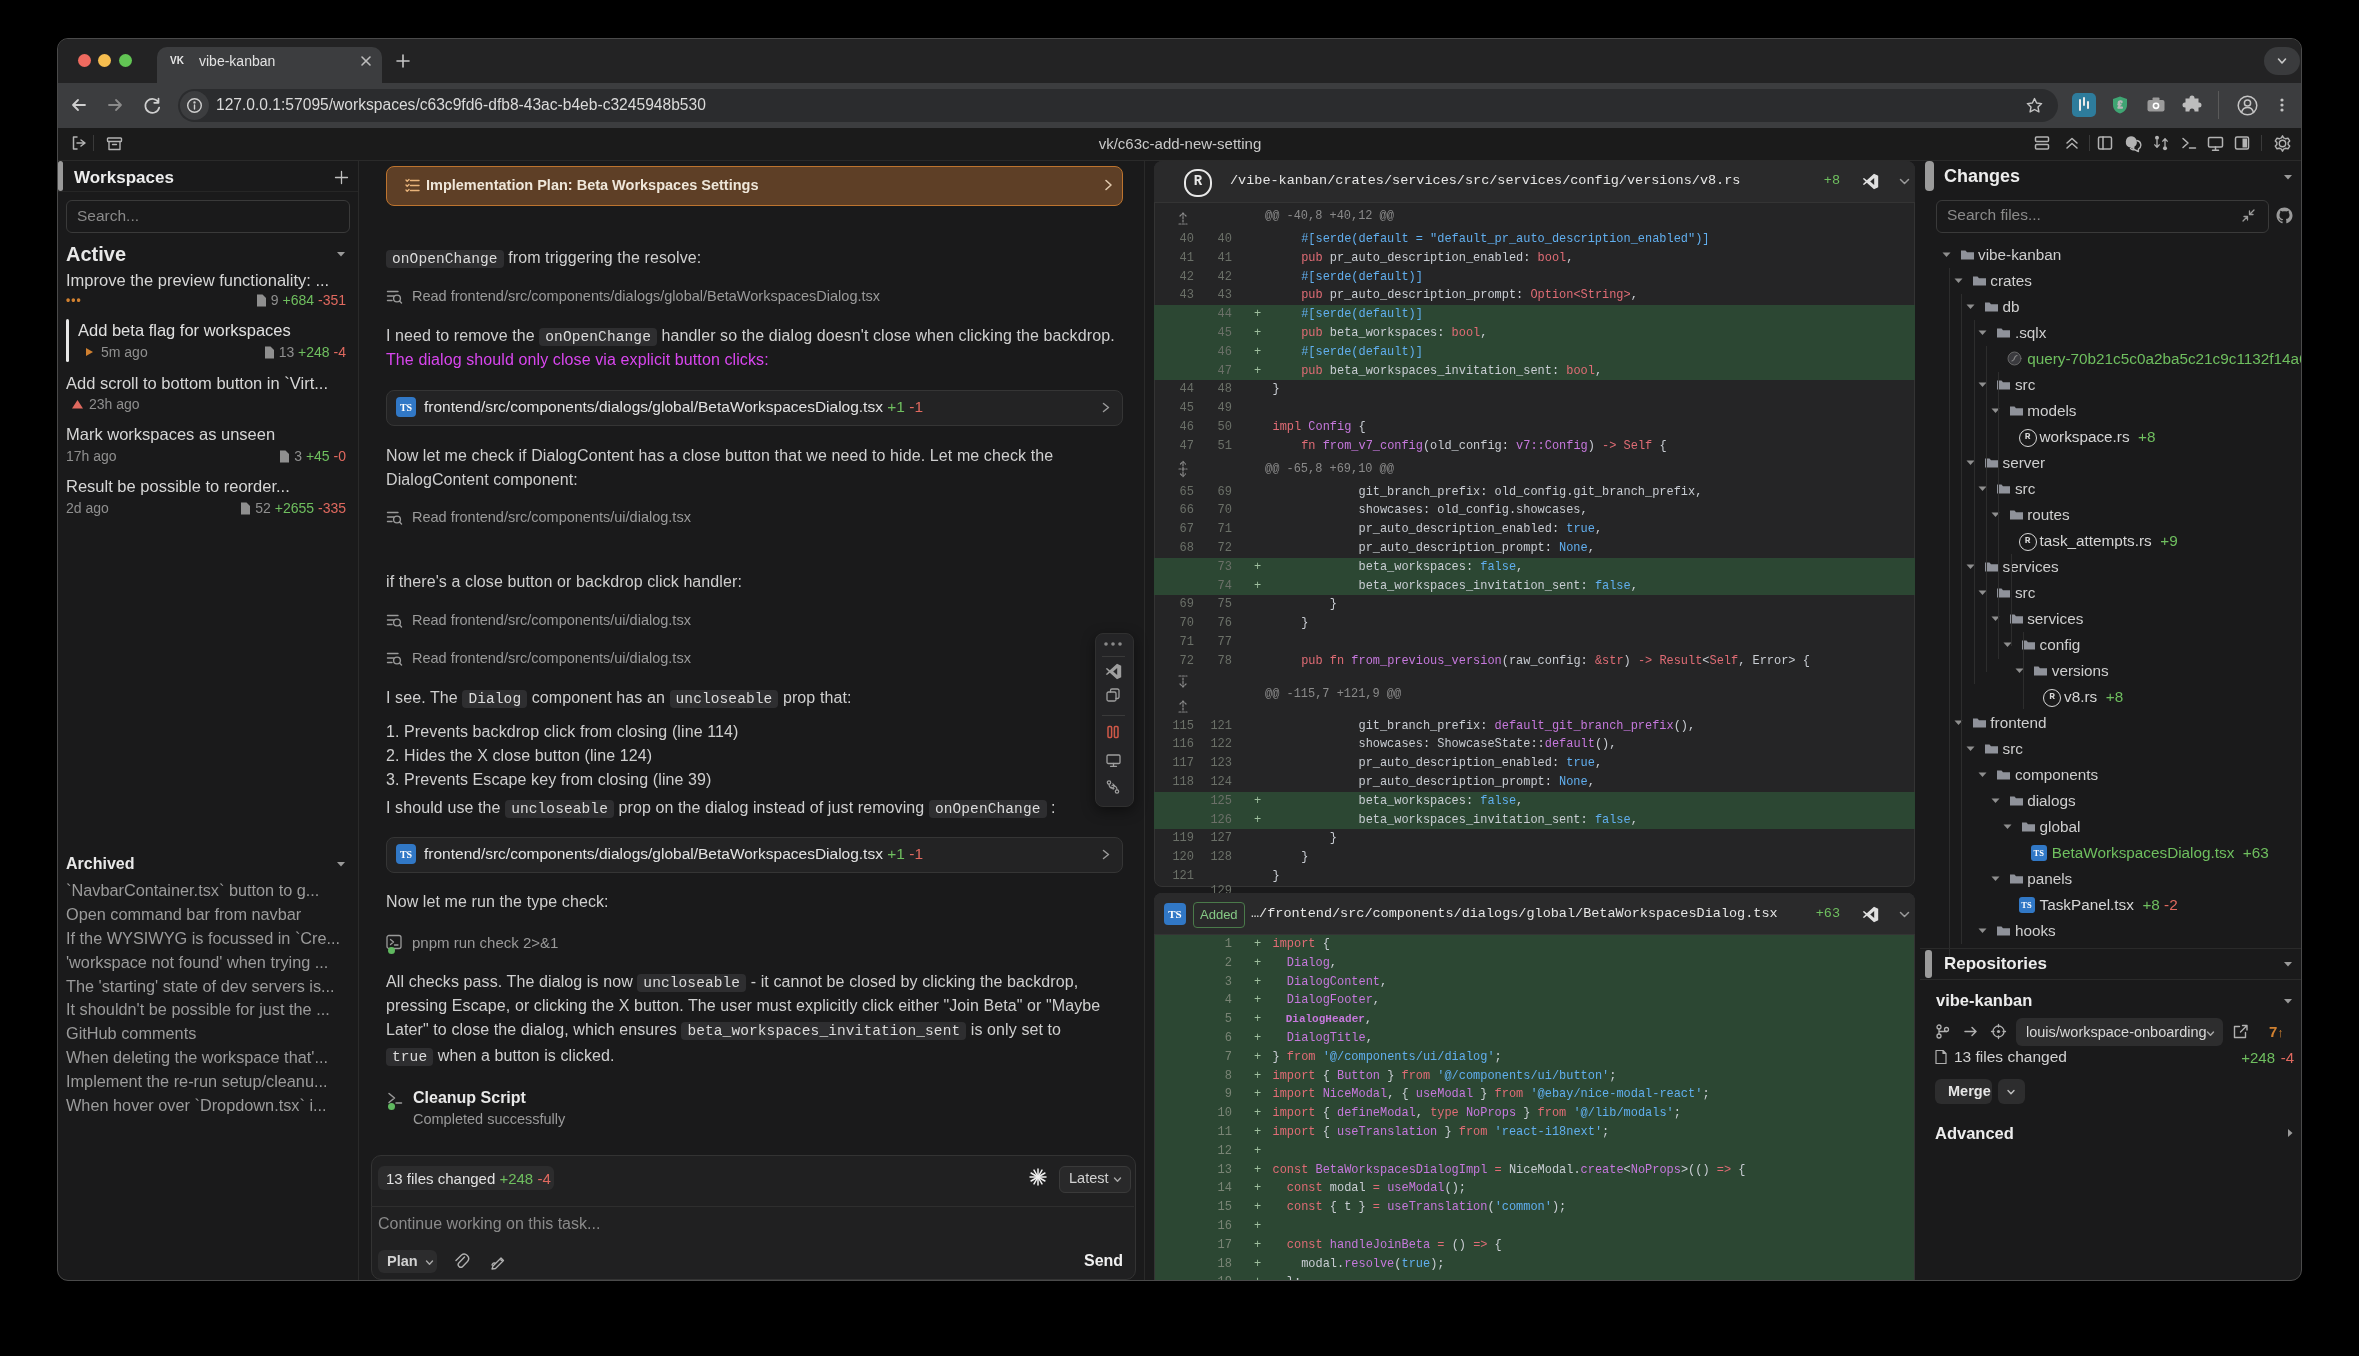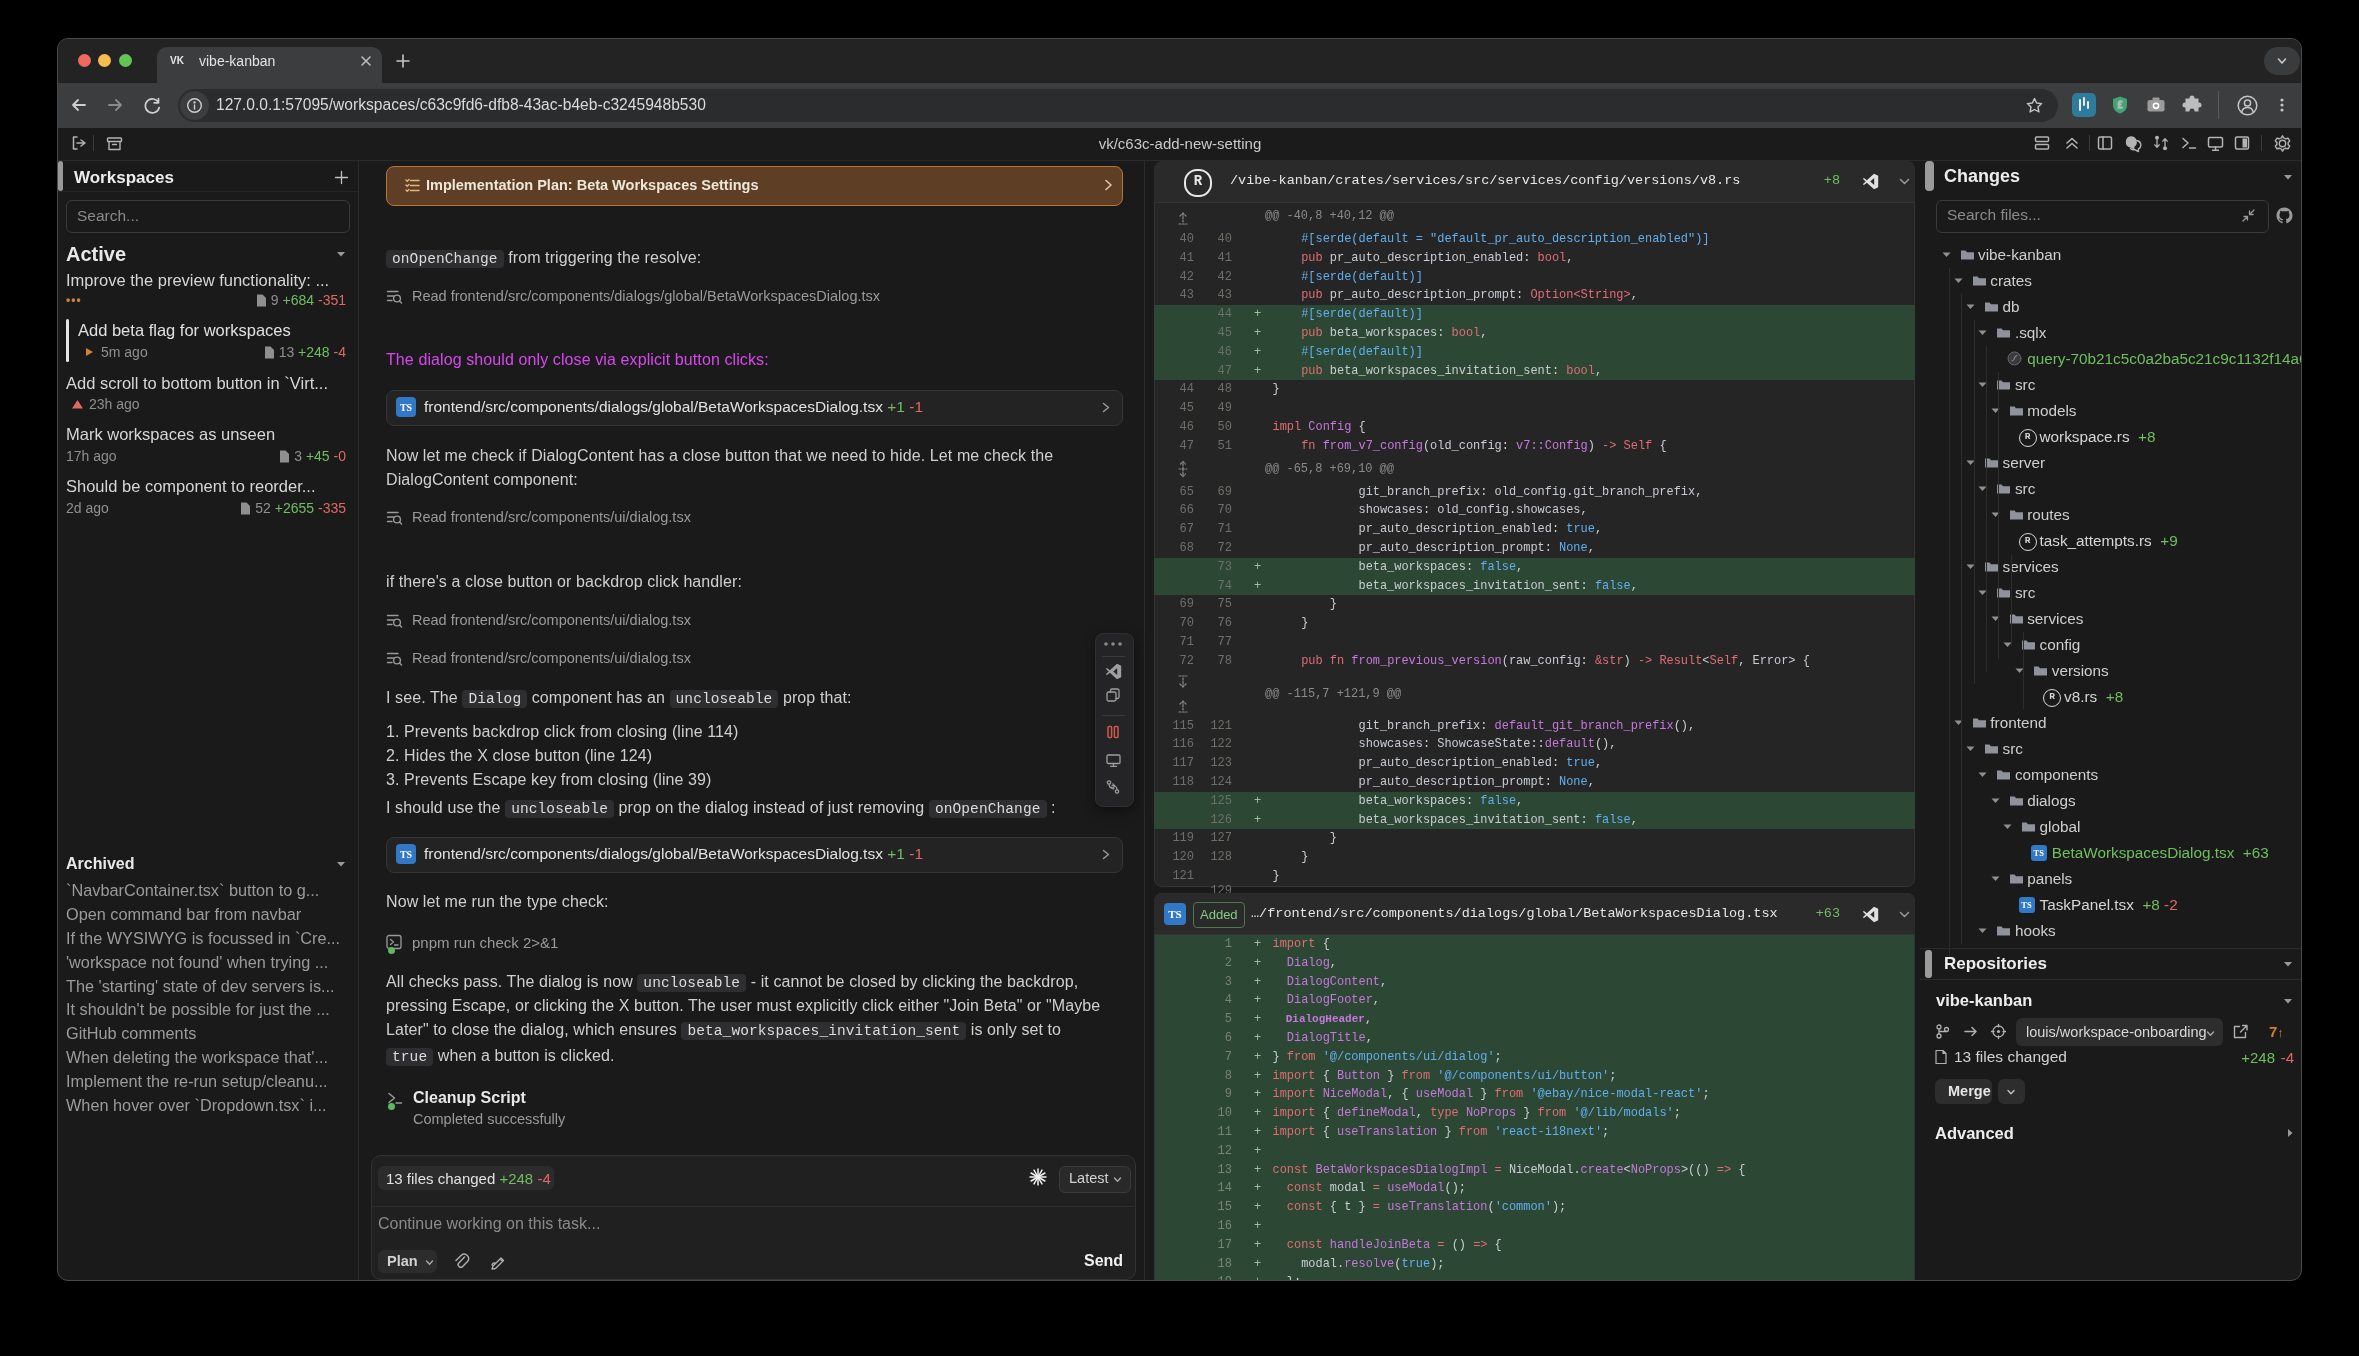--- a/index.html
+++ b/index.html
@@ -155,21 +155,21 @@
 <div class="a s" style="left:8px;top:332.8px;font-size:16.5px;line-height:22.5px;color:#d6d6d6;font-weight:400;">Add scroll to bottom button in `Virt...</div>
 <svg class="a" style="left:12.5px;top:359.0px;" width="13" height="12" viewBox="0 0 13 12" fill="none" stroke="#b6b6b6" stroke-width="1.5" stroke-linecap="round" stroke-linejoin="round">
       <path d="M6.5 2 L12 10.5 H1 Z" fill="#e0695f" stroke="none"></path>
     </svg>
 <div class="a s" style="left:31px;top:355.0px;font-size:14px;line-height:20px;color:#8f8f8f;font-weight:400;">23h ago</div>
 <div class="a s" style="left:8px;top:383.8px;font-size:16.5px;line-height:22.5px;color:#d6d6d6;font-weight:400;">Mark workspaces as unseen</div>
 <div class="a s" style="left:8px;top:407.0px;font-size:14px;line-height:20px;color:#8f8f8f;font-weight:400;">17h ago</div>
 <div class="a s" style="right:1955px;top:407.0px;font-size:14px;line-height:20px;color:#8f8f8f;font-weight:400;text-align:right;"><span style="color:#8f8f8f"><svg width="11" height="13" viewBox="0 0 11 13" style="vertical-align:-2px">
           <path d="M1 0.5 H6.5 L10 4 V12.5 H1 Z" fill="#8f8f8f"></path>
         </svg> 3</span> <span style="color:#6fbf5f">+45</span> <span style="color:#e0695f">-0</span></div>
-<div class="a s" style="left:8px;top:435.8px;font-size:16.5px;line-height:22.5px;color:#d6d6d6;font-weight:400;">Should be component to reorder...</div>
+<div class="a s" style="left:8px;top:435.8px;font-size:16.5px;line-height:22.5px;color:#d6d6d6;font-weight:400;">Result be possible to reorder...</div>
 <div class="a s" style="left:8px;top:459.0px;font-size:14px;line-height:20px;color:#8f8f8f;font-weight:400;">2d ago</div>
 <div class="a s" style="right:1955px;top:459.0px;font-size:14px;line-height:20px;color:#8f8f8f;font-weight:400;text-align:right;"><span style="color:#8f8f8f"><svg width="11" height="13" viewBox="0 0 11 13" style="vertical-align:-2px">
           <path d="M1 0.5 H6.5 L10 4 V12.5 H1 Z" fill="#8f8f8f"></path>
         </svg> 52</span> <span style="color:#6fbf5f">+2655</span> <span style="color:#e0695f">-335</span></div>
 <div class="a s" style="left:8px;top:814.0px;font-size:16px;line-height:22px;color:#e8e8e8;font-weight:700;">Archived</div>
 <svg class="a" style="left:277.0px;top:819.0px;" width="12" height="12" viewBox="0 0 12 12" fill="none" stroke="#b6b6b6" stroke-width="1.5" stroke-linecap="round" stroke-linejoin="round">
       <path d="M2 4 L6 8.5 L10 4" fill="#9a9a9a" stroke="none"></path>
     </svg>
 <div class="a s" style="left:8px;top:839.9px;font-size:16.3px;line-height:22.3px;color:#9b9b9b;font-weight:400;">`NavbarContainer.tsx` button to g...</div>
 <div class="a s" style="left:8px;top:863.8px;font-size:16.3px;line-height:22.3px;color:#9b9b9b;font-weight:400;">Open command bar from navbar</div>
@@ -190,20 +190,21 @@
 <svg class="a" style="left:1043.0px;top:139.0px;" width="14" height="14" viewBox="0 0 14 14" fill="none" stroke="#dfc7ab" stroke-width="1.6" stroke-linecap="round" stroke-linejoin="round">
       <path d="M5 2.5 L10 7 L5 11.5"></path>
     </svg>
 <div class="a s" style="left:328px;top:207.5px;font-size:16px;line-height:22px;color:#cfcfcf;font-weight:400;letter-spacing:0.1px;"><span class="chip">onOpenChange</span> from triggering the resolve:</div>
 <svg class="a" style="left:327.5px;top:248.5px;" width="17" height="17" viewBox="0 0 17 17" fill="none" stroke="#9a9a9a" stroke-width="1.4" stroke-linecap="round" stroke-linejoin="round">
       <path d="M1.5 3.5 H12 M1.5 8 H7.5 M1.5 12.5 H6"></path>
       <circle cx="11" cy="10.5" r="3.4"></circle>
       <path d="M13.5 13 L15.5 15"></path>
     </svg>
 <div class="a s" style="left:354px;top:246.8px;font-size:14.5px;line-height:20.5px;color:#9a9a9a;font-weight:400;">Read frontend/src/components/dialogs/global/BetaWorkspacesDialog.tsx</div>
+<div class="a s" style="left:328px;top:286.0px;font-size:16px;line-height:22px;color:#cfcfcf;font-weight:400;letter-spacing:0.1px;">I need to remove the <span class="chip">onOpenChange</span> handler so the dialog doesn't close when clicking the backdrop.</div>
 <div class="a s" style="left:328px;top:310.0px;font-size:16px;line-height:22px;color:#d946ef;font-weight:400;letter-spacing:0.1px;">The dialog should only close via explicit button clicks:</div>
 <div class="a s" style="left:328px;top:351px;width:735px;height:34px;background:#232324;border:1px solid #353535;border-radius:8px;"></div>
 <div class="a" style="left:338px;top:358px;width:20px;height:20px;border-radius:4px;background:#3178c6;color:#fff;font-size:10px;font-weight:700;text-align:center;line-height:21px">TS</div>
 <div class="a s" style="left:366px;top:357.2px;font-size:15.5px;line-height:21.5px;color:#e2e2e2;font-weight:400;">frontend/src/components/dialogs/global/BetaWorkspacesDialog.tsx <span style="color:#6fbf5f">+1</span> <span style="color:#e0695f">-1</span></div>
 <svg class="a" style="left:1040.5px;top:361.5px;" width="13" height="13" viewBox="0 0 13 13" fill="none" stroke="#9a9a9a" stroke-width="1.5" stroke-linecap="round" stroke-linejoin="round">
       <path d="M4.5 2.5 L9.5 6.5 L4.5 10.5"></path>
     </svg>
 <div class="a s" style="left:328px;top:406.0px;font-size:16px;line-height:22px;color:#cfcfcf;font-weight:400;letter-spacing:0.1px;">Now let me check if DialogContent has a close button that we need to hide. Let me check the</div>
 <div class="a s" style="left:328px;top:430.0px;font-size:16px;line-height:22px;color:#cfcfcf;font-weight:400;letter-spacing:0.1px;">DialogContent component:</div>
 <svg class="a" style="left:327.5px;top:469.5px;" width="17" height="17" viewBox="0 0 17 17" fill="none" stroke="#9a9a9a" stroke-width="1.4" stroke-linecap="round" stroke-linejoin="round">

